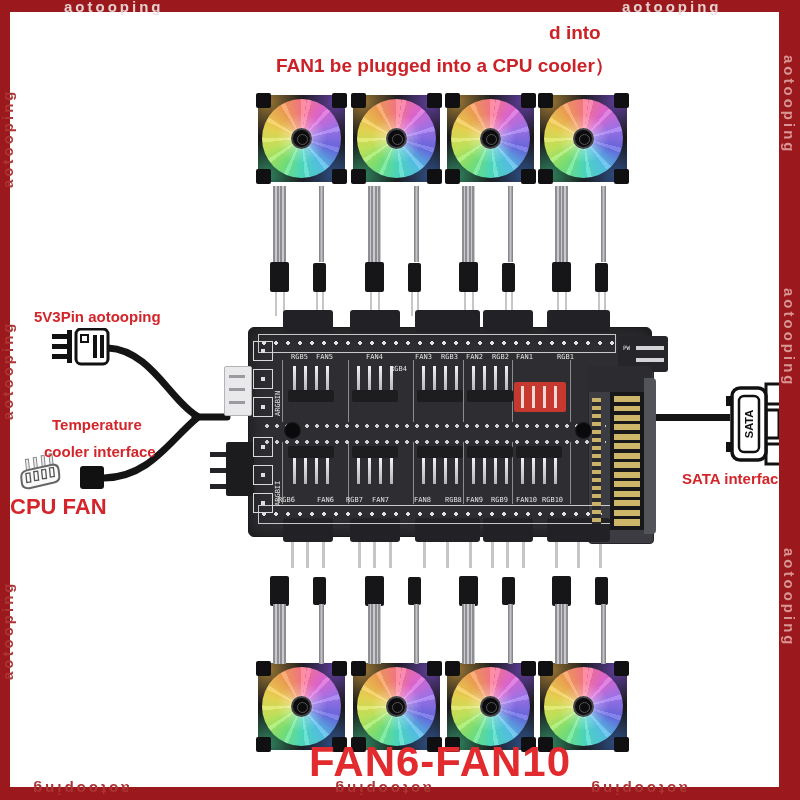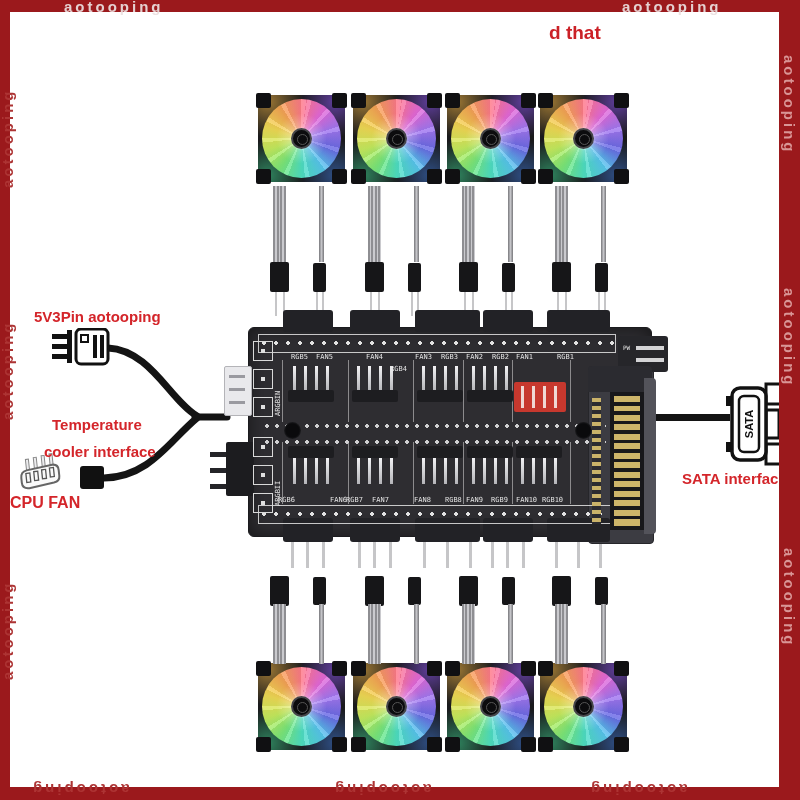--- a/index.html
+++ b/index.html
@@ -62,21 +62,22 @@
 <body>
 
 <div id="stage">
 
   <div class="abs bar" style="left:0;top:0;width:800px;height:12px;z-index:5;"></div>
   <div class="abs bar" style="left:0;top:0;width:10px;height:788px;z-index:5;"></div>
   <div class="abs bar" style="left:779px;top:0;width:21px;height:800px;z-index:5;"></div>
   <div class="abs bar" style="left:0;top:787px;width:800px;height:13px;z-index:5;"></div>
 
 
-  <div class="abs note" style="left:549px;top:22px;">d that</div>
+  <div class="abs note" style="left:549px;top:22px;">d into</div>
+  <div class="abs note" style="left:276px;top:53px;">FAN1 be plugged into a CPU cooler）</div>
 
   <div class="abs redlabel" style="left:34px;top:308px;">5V3Pin aotooping</div>
   <svg class="abs" style="left:52px;top:328px;z-index:3;" width="60" height="38" viewBox="0 0 60 38">
     <rect x="0" y="6" width="16" height="5" fill="#111"></rect>
     <rect x="0" y="16" width="16" height="5" fill="#111"></rect>
     <rect x="0" y="26" width="16" height="5" fill="#111"></rect>
     <rect x="15" y="2" width="5" height="33" fill="#111"></rect>
     <rect x="24" y="1" width="32" height="35" rx="5" fill="#fff" stroke="#111" stroke-width="3"></rect>
     <rect x="29" y="7" width="7" height="7" fill="none" stroke="#111" stroke-width="2"></rect>
     <rect x="41" y="7" width="4" height="23" fill="#111"></rect>
@@ -91,21 +92,21 @@
       <rect x="19" y="13" width="3" height="12" fill="#ececee" stroke="#888" stroke-width="1"></rect>
       <rect x="27" y="12" width="3" height="12" fill="#ececee" stroke="#888" stroke-width="1"></rect>
       <rect x="35" y="11" width="3" height="12" fill="#ececee" stroke="#888" stroke-width="1"></rect>
       <path d="M5 32 Q5 26 11 25 L37 22 Q43 22 43 28 L43 34 Q43 39 37 40 L12 43 Q5 43 5 37 Z" fill="#fafafa" stroke="#666" stroke-width="2"></path>
       <rect x="10" y="28" width="4" height="9" fill="none" stroke="#555" stroke-width="1.3"></rect>
       <rect x="18" y="27" width="4" height="9" fill="none" stroke="#555" stroke-width="1.3"></rect>
       <rect x="26" y="26" width="4" height="9" fill="none" stroke="#555" stroke-width="1.3"></rect>
       <rect x="34" y="25" width="4" height="9" fill="none" stroke="#555" stroke-width="1.3"></rect>
     </g>
   </svg>
-  <div class="abs redlabel" style="left:10px;top:494px;font-size:16px;">CPU FAN</div>
+  <div class="abs redlabel" style="left:10px;top:494px;font-size:22px;">CPU FAN</div>
 
   <svg class="abs" style="left:75px;top:325px;z-index:2;" width="180" height="180" viewBox="0 0 180 180">
     <path d="M33 23 C75 25 95 75 122 91" fill="none" stroke="#141414" stroke-width="7" stroke-linecap="round"></path>
     <path d="M29 153 C75 152 95 115 122 93" fill="none" stroke="#141414" stroke-width="7" stroke-linecap="round"></path>
     <path d="M120 92 L152 92" fill="none" stroke="#141414" stroke-width="7" stroke-linecap="round"></path>
   </svg>
 
   <div class="abs ptr" style="left:656px;top:414px;width:74px;height:7px;"></div>
   <svg class="abs" style="left:726px;top:382px;z-index:3;" width="62" height="86" viewBox="0 0 62 86">
     <rect x="0" y="14" width="8" height="10" fill="#111"></rect>
@@ -143,20 +144,21 @@
   <div class="abs" style="left:636px;top:358px;width:28px;height:4px;background:#d4d4d6;z-index:4;"></div>
   <div class="abs pcbtxt" style="left:623px;top:344px;font-size:6px;">PW</div>
 
   <div class="abs" style="left:588px;top:366px;width:64px;height:176px;background:#3c3c42;border:1px solid #26262a;border-radius:4px;z-index:2;"></div>
   <div class="abs" style="left:588px;top:366px;width:64px;height:26px;background:#2b2b30;border-radius:4px 4px 0 0;z-index:3;"></div>
   <div class="abs" style="left:644px;top:378px;width:12px;height:156px;background:#53535a;border-radius:0 4px 4px 0;z-index:3;"></div>
   <div class="abs" style="left:610px;top:392px;width:34px;height:138px;background:#18181b;z-index:3;"></div>
   <div class="abs" style="left:614px;top:396px;width:26px;height:130px;background:repeating-linear-gradient(180deg,#cdb56a 0 6px,#18181b 6px 9.5px);z-index:4;"></div>
   <div class="abs" style="left:592px;top:398px;width:9px;height:126px;background:repeating-linear-gradient(180deg,#c9b269 0 4px,#2b2b30 4px 8px);z-index:3;"></div>
 
+  <div class="abs footer-title" style="left:230px;top:738px;width:420px;">FAN6-FAN10</div>
 
 <div class="abs wm wm-top" style="left: 64px; top: -2px;">aotooping</div>
     <div class="abs wm wm-top" style="left: 622px; top: -2px;">aotooping</div>
     <div class="abs wm wm-left" style="left: -1px; top: 58px; height: 130px;">aotooping</div>
     <div class="abs wm wm-left" style="left: -1px; top: 290px; height: 130px;">aotooping</div>
     <div class="abs wm wm-left" style="left: -1px; top: 550px; height: 130px;">aotooping</div>
     <div class="abs wm wm-right" style="left: 781px; top: 55px; height: 130px;">aotooping</div>
     <div class="abs wm wm-right" style="left: 781px; top: 288px; height: 130px;">aotooping</div>
     <div class="abs wm wm-right" style="left: 781px; top: 548px; height: 130px;">aotooping</div>
     <div class="abs wm wm-bottom" style="left: 30px; top: 781px;">aotooping</div>
@@ -387,21 +389,21 @@
     <div class="abs pcbtxt" style="left: 316px; top: 353px;">FAN5</div>
     <div class="abs pcbtxt" style="left: 366px; top: 353px;">FAN4</div>
     <div class="abs pcbtxt" style="left: 390px; top: 365px;">RGB4</div>
     <div class="abs pcbtxt" style="left: 415px; top: 353px;">FAN3</div>
     <div class="abs pcbtxt" style="left: 441px; top: 353px;">RGB3</div>
     <div class="abs pcbtxt" style="left: 466px; top: 353px;">FAN2</div>
     <div class="abs pcbtxt" style="left: 492px; top: 353px;">RGB2</div>
     <div class="abs pcbtxt" style="left: 516px; top: 353px;">FAN1</div>
     <div class="abs pcbtxt" style="left: 557px; top: 353px;">RGB1</div>
     <div class="abs pcbtxt" style="left: 278px; top: 496px;">RGB6</div>
-    <div class="abs pcbtxt" style="left: 330px; top: 496px;">FAN6</div>
+    <div class="abs pcbtxt" style="left: 317px; top: 496px;">FAN6</div>
     <div class="abs pcbtxt" style="left: 346px; top: 496px;">RGB7</div>
     <div class="abs pcbtxt" style="left: 372px; top: 496px;">FAN7</div>
     <div class="abs pcbtxt" style="left: 414px; top: 496px;">FAN8</div>
     <div class="abs pcbtxt" style="left: 445px; top: 496px; font-family: Liberation Mono, monospace;">RGB8</div>
     <div class="abs pcbtxt" style="left: 466px; top: 496px;">FAN9</div>
     <div class="abs pcbtxt" style="left: 491px; top: 496px;">RGB9</div>
     <div class="abs pcbtxt" style="left: 516px; top: 496px;">FAN10</div>
     <div class="abs pcbtxt" style="left: 542px; top: 496px;">RGB10</div>
   </div>
 

